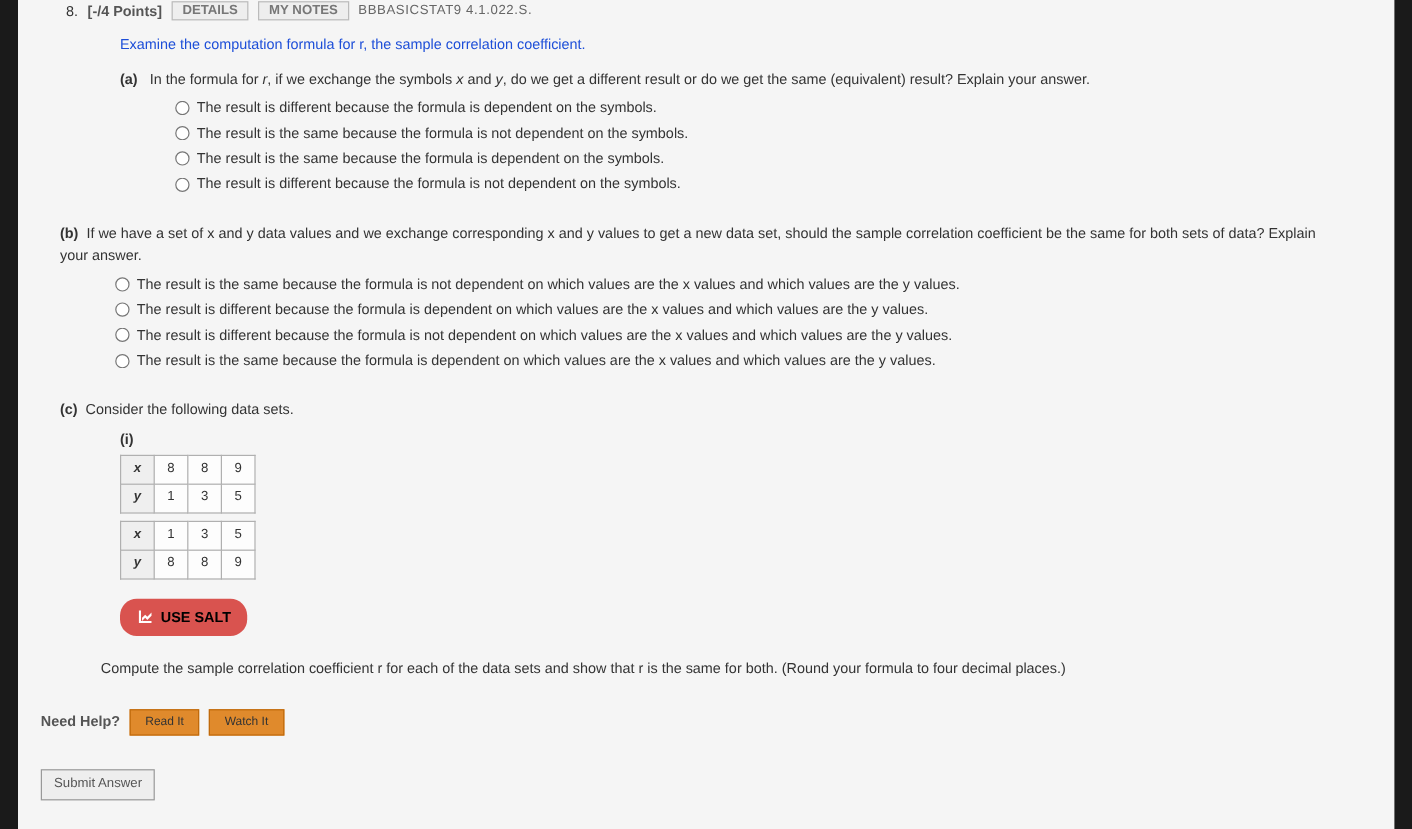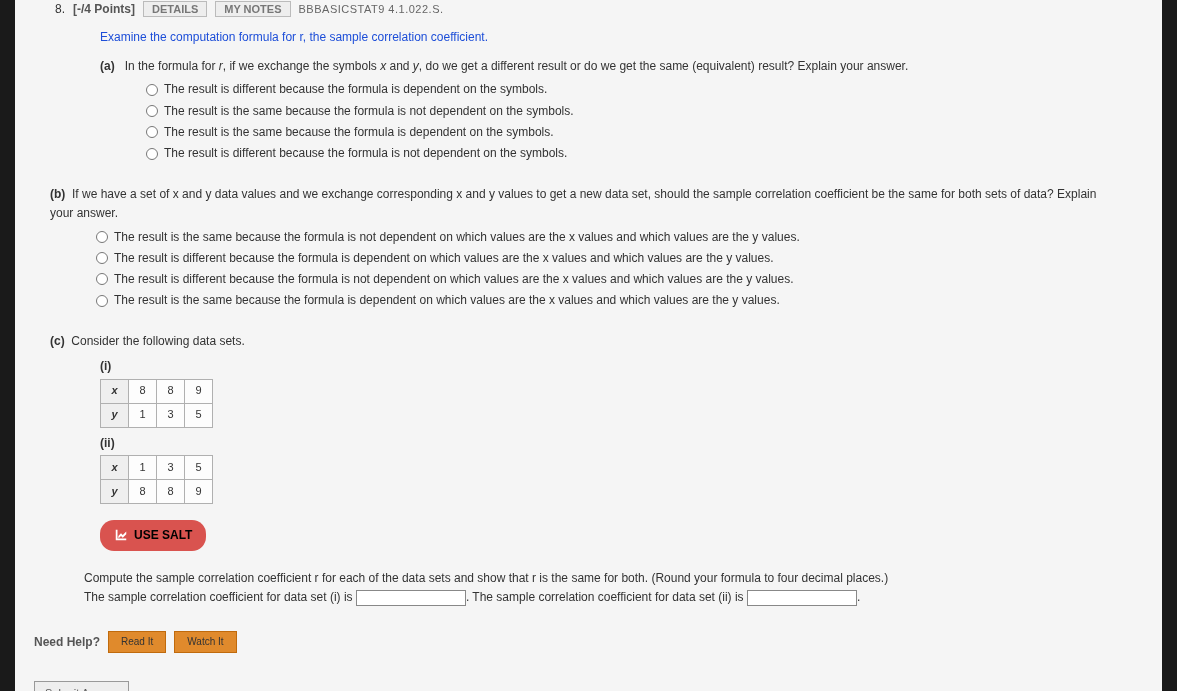--- a/index.html
+++ b/index.html
@@ -166,21 +166,20 @@
                 <td>9</td>
               </tr>
           <tr>
                 <td class="hd">y</td>
                 <td>1</td>
                 <td>3</td>
                 <td>5</td>
               </tr>
         </tbody>
           </table>
-        <div class="tbl-label">(ii)</div>
         <table>
           <tbody>
               <tr>
                 <td class="hd">x</td>
                 <td>1</td>
                 <td>3</td>
                 <td>5</td>
               </tr>
           <tr>
                 <td class="hd">y</td>
@@ -195,23 +194,20 @@
       <div class="salt">
         <svg viewBox="0 0 16 16">
             <path d="M2 2v12h12v-2H4V2z"></path>
             <path d="M5 9l3-3 2 2 4-4v3l-4 4-2-2-3 3z"></path>
           </svg>
         <span>USE SALT</span>
       </div>
 
       <div class="compute">
         <div>Compute the sample correlation coefficient r for each of the data sets and show that r is the same for both. (Round your formula to four decimal places.)</div>
-        <div>
-          <span>The sample correlation coefficient for data set (i) is </span><span class="ans-input"></span><span>. The sample correlation coefficient for data set (ii) is </span><span class="ans-input"></span><span>.</span>
-        </div>
       </div>
     </div>
 
     <div class="need-help ml-b">
       <span>Need Help?</span>
       <span class="help-btn">Read It</span>
       <span class="help-btn">Watch It</span>
     </div>
 
     <div class="submit ml-b">Submit Answer</div>

